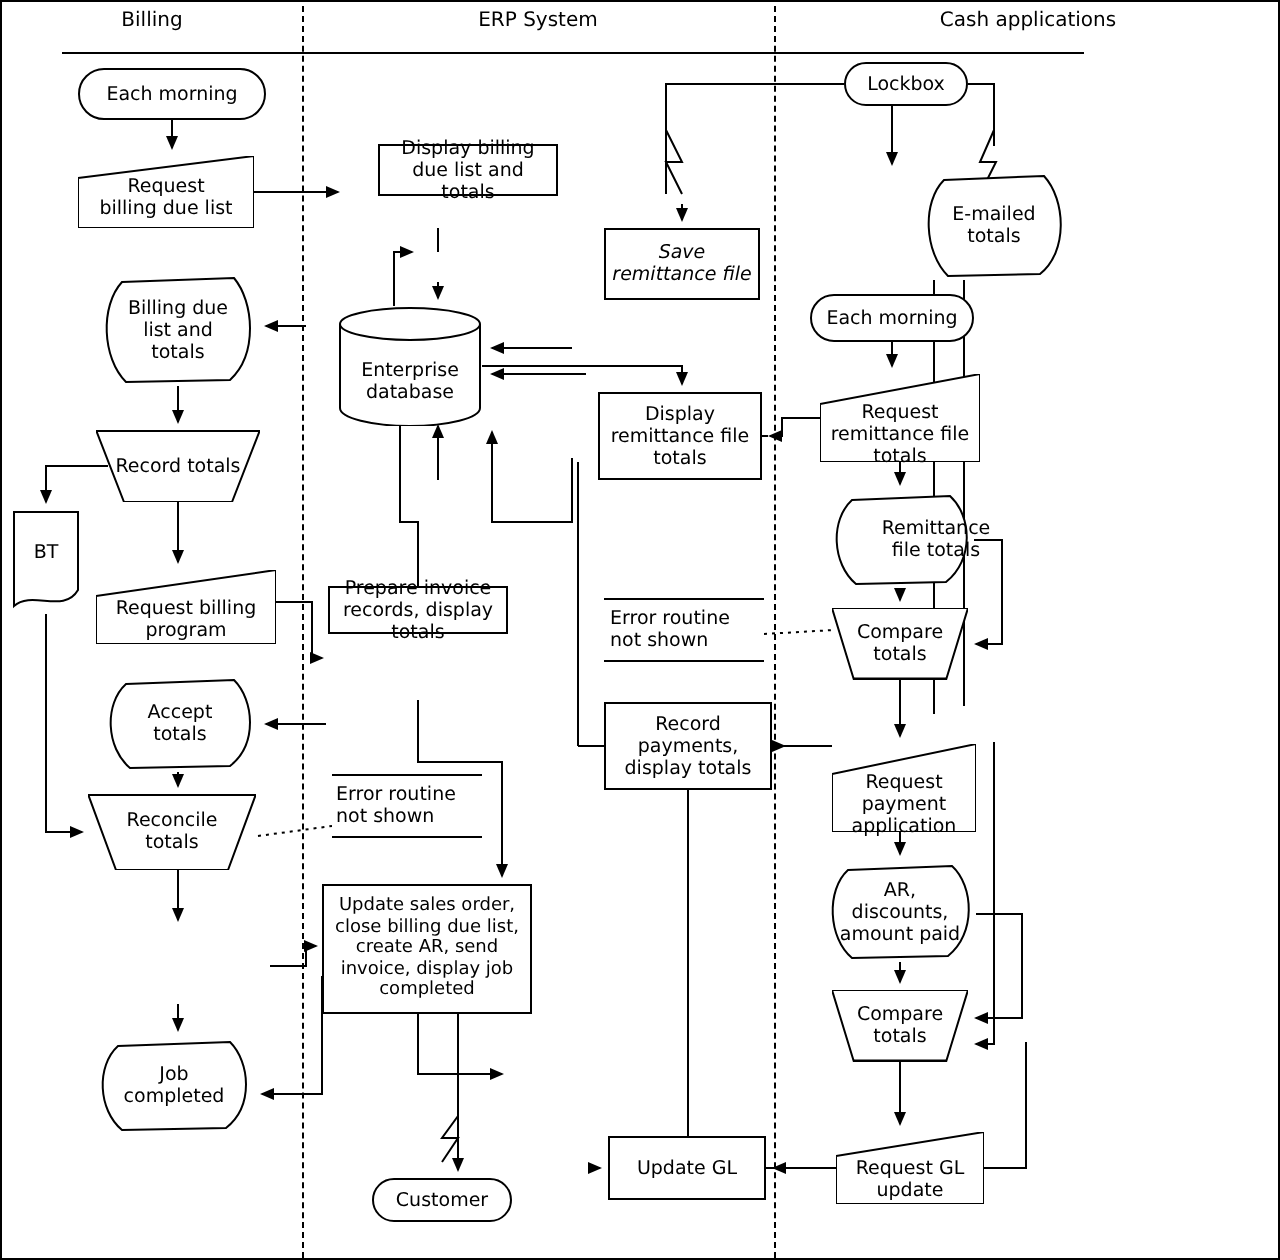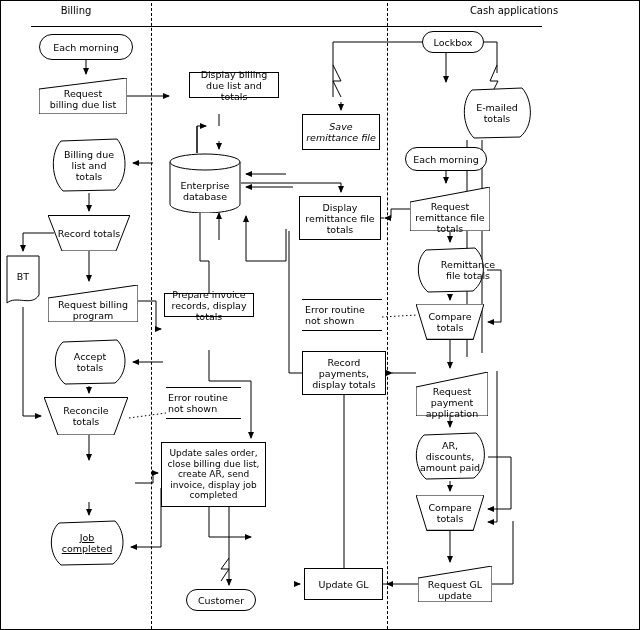--- a/index.html
+++ b/index.html
@@ -87,20 +87,21 @@
     line-height: 11px;
     color: #000;
   }
 </style>
 </head>
 <body>
 
 <div id="page">
 
   <div class="lane-title" style="left:0px; top:4px; width:150px;">Billing</div>
+  <div class="lane-title" style="left:150px; top:4px; width:236px;">ERP System</div>
   <div class="lane-title" style="left:386px; top:4px; width:254px;">Cash applications</div>
 
   <div class="lane-rule" style="left:30px; top:25px; width:120px;"></div>
   <div class="lane-rule" style="left:150px; top:25px; width:236px;"></div>
   <div class="lane-rule" style="left:386px; top:25px; width:155px;"></div>
 
   <div class="lane-div" style="left:150px; top:2px; height:626px;"></div>
   <div class="lane-div" style="left:386px; top:2px; height:626px;"></div>
 
   <svg class="wires" viewBox="0 0 640 630">
@@ -265,21 +266,21 @@
 totals</span>
       </div>
   </div>
 
 
   <div class="shape-wrap" style="left:46px; top:518px; width:80px; height:48px;">
     <svg width="80" height="48">
         <path d="M12,4 L68,2 C78,12 80,34 66,45 L14,46 C2,36 1,14 12,4 Z" fill="#fff" stroke="#000"></path>
       </svg>
     <div class="lbl">
-        <span style="white-space:pre-line;text-decoration:underline;">Job
+        <span style="white-space:pre-line;">Job
 completed</span>
       </div>
   </div>
 
   <div class="node n-process" style="left:172px; top:71px; width:90px; height:26px;margin-left:16px;">
     <span style="white-space:pre-line;">Display billing
 due list and
 totals</span>
   </div>
 

